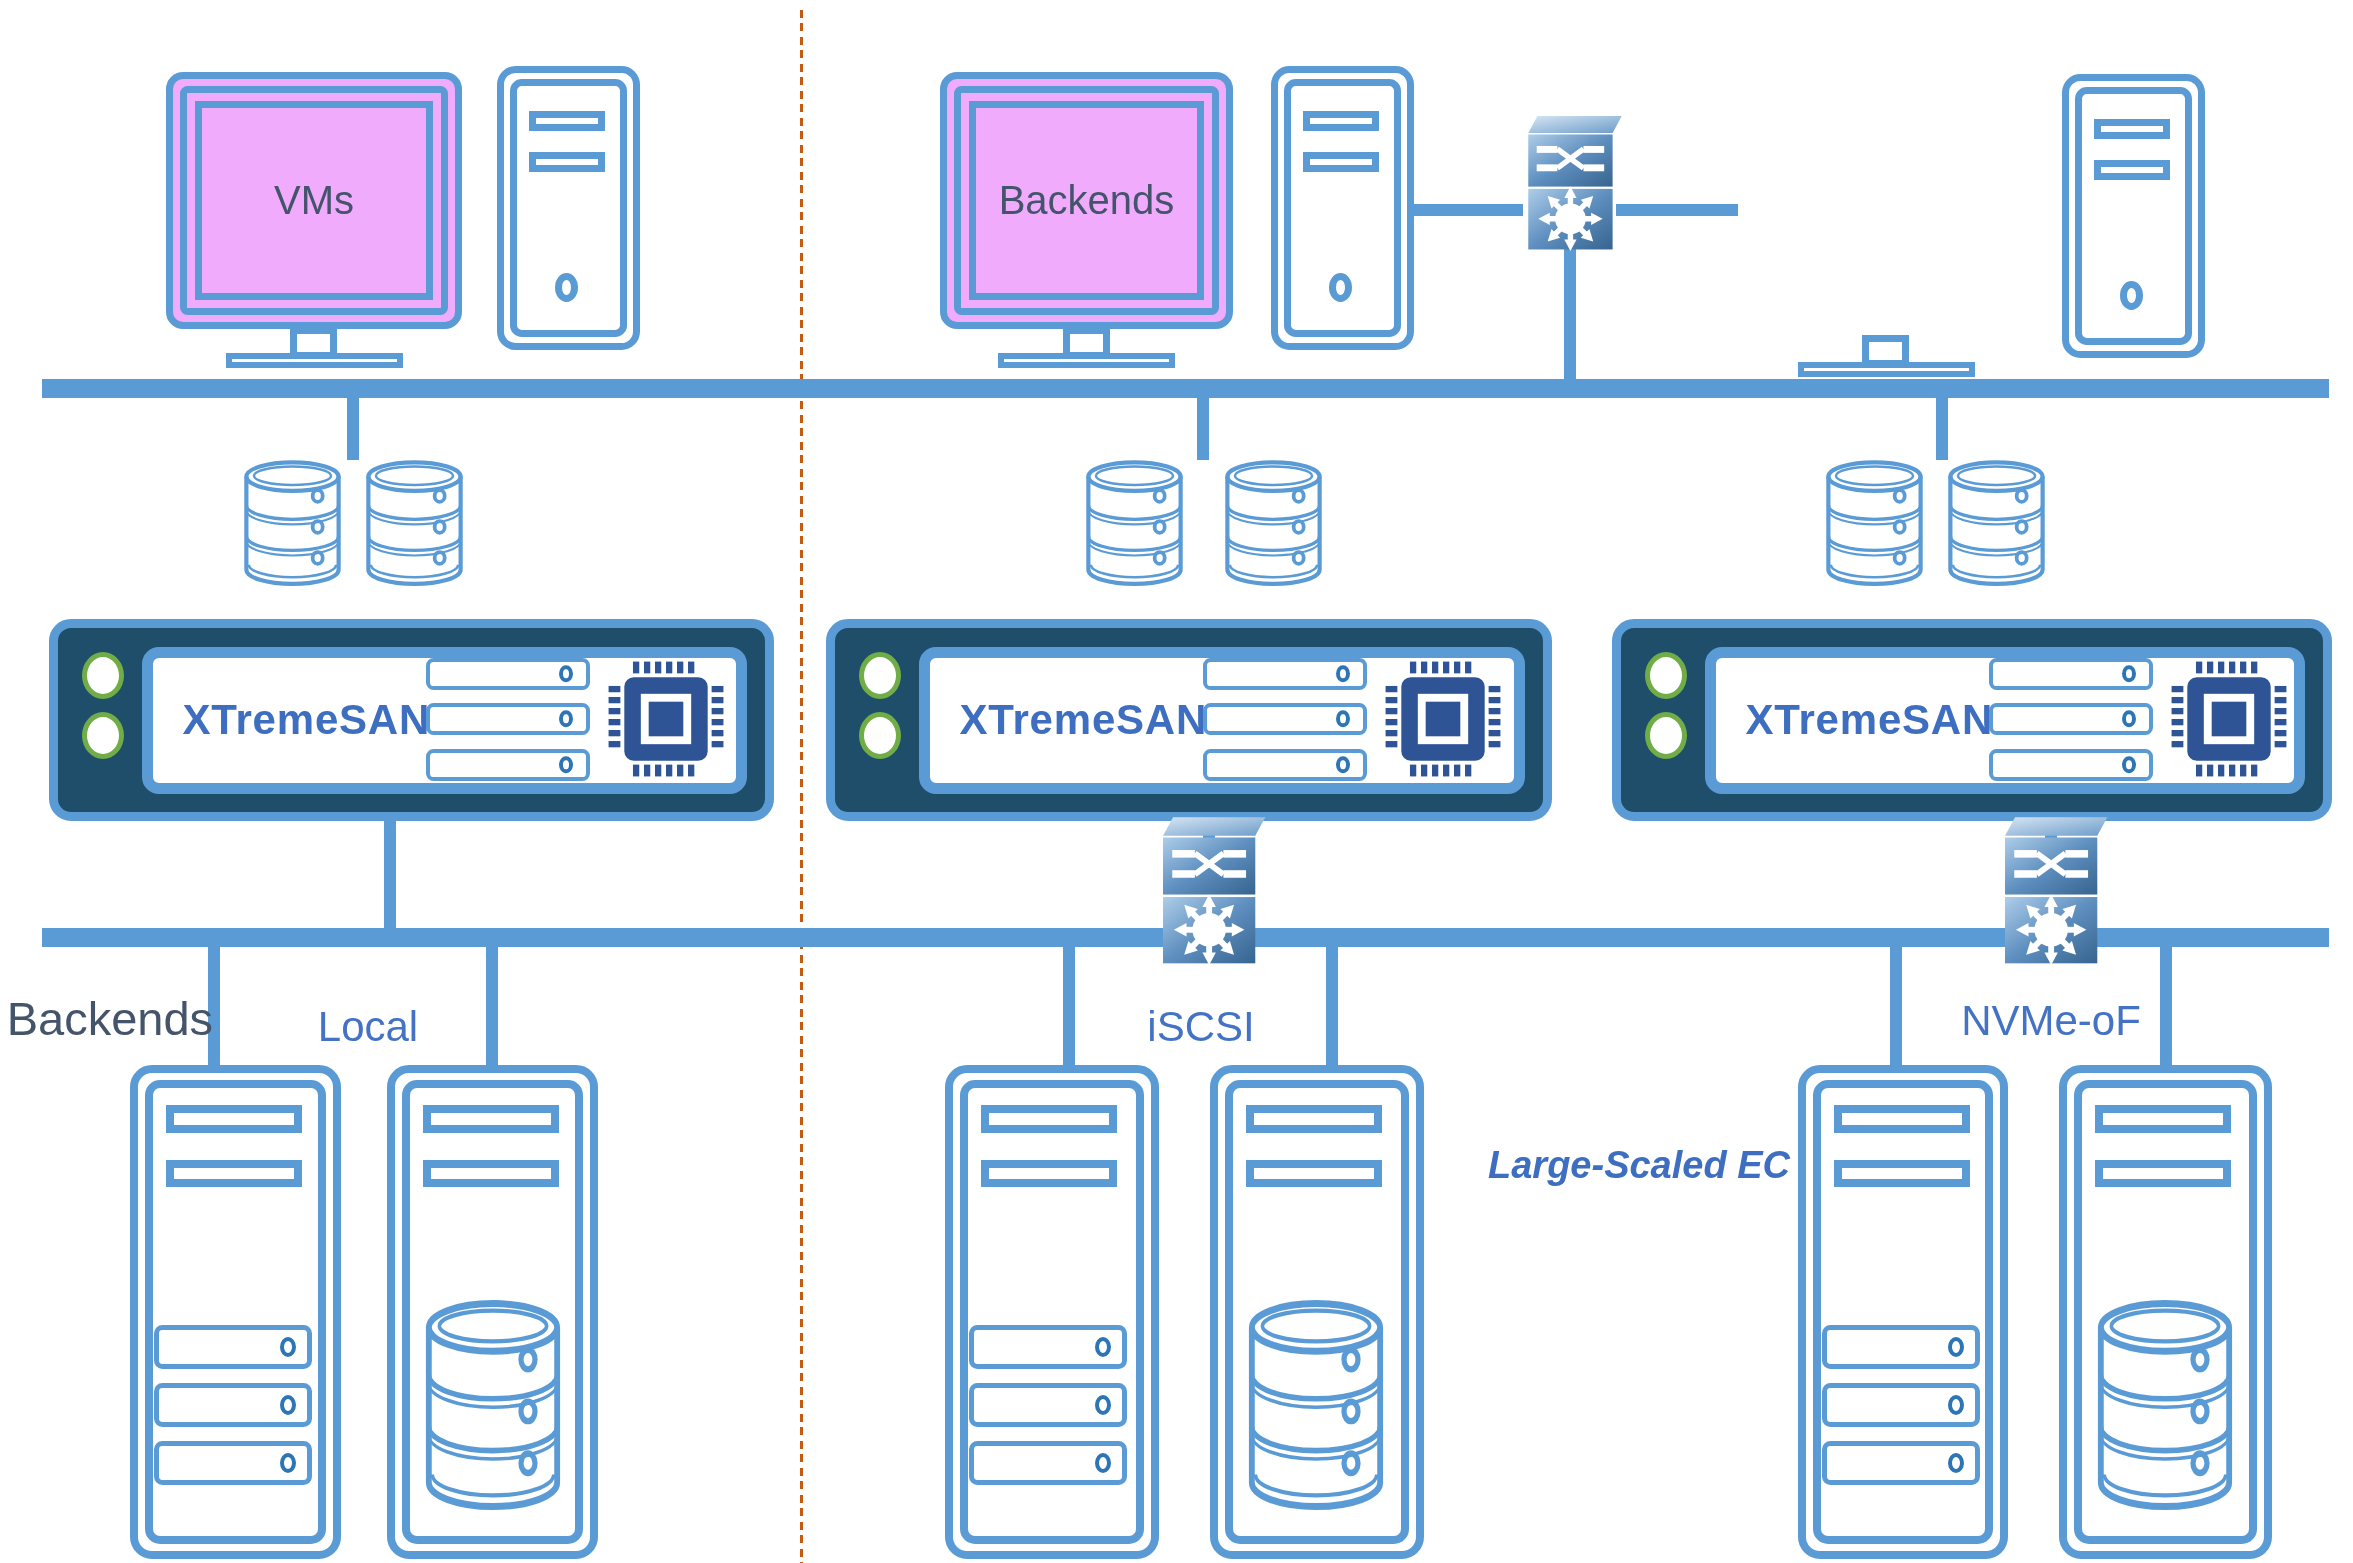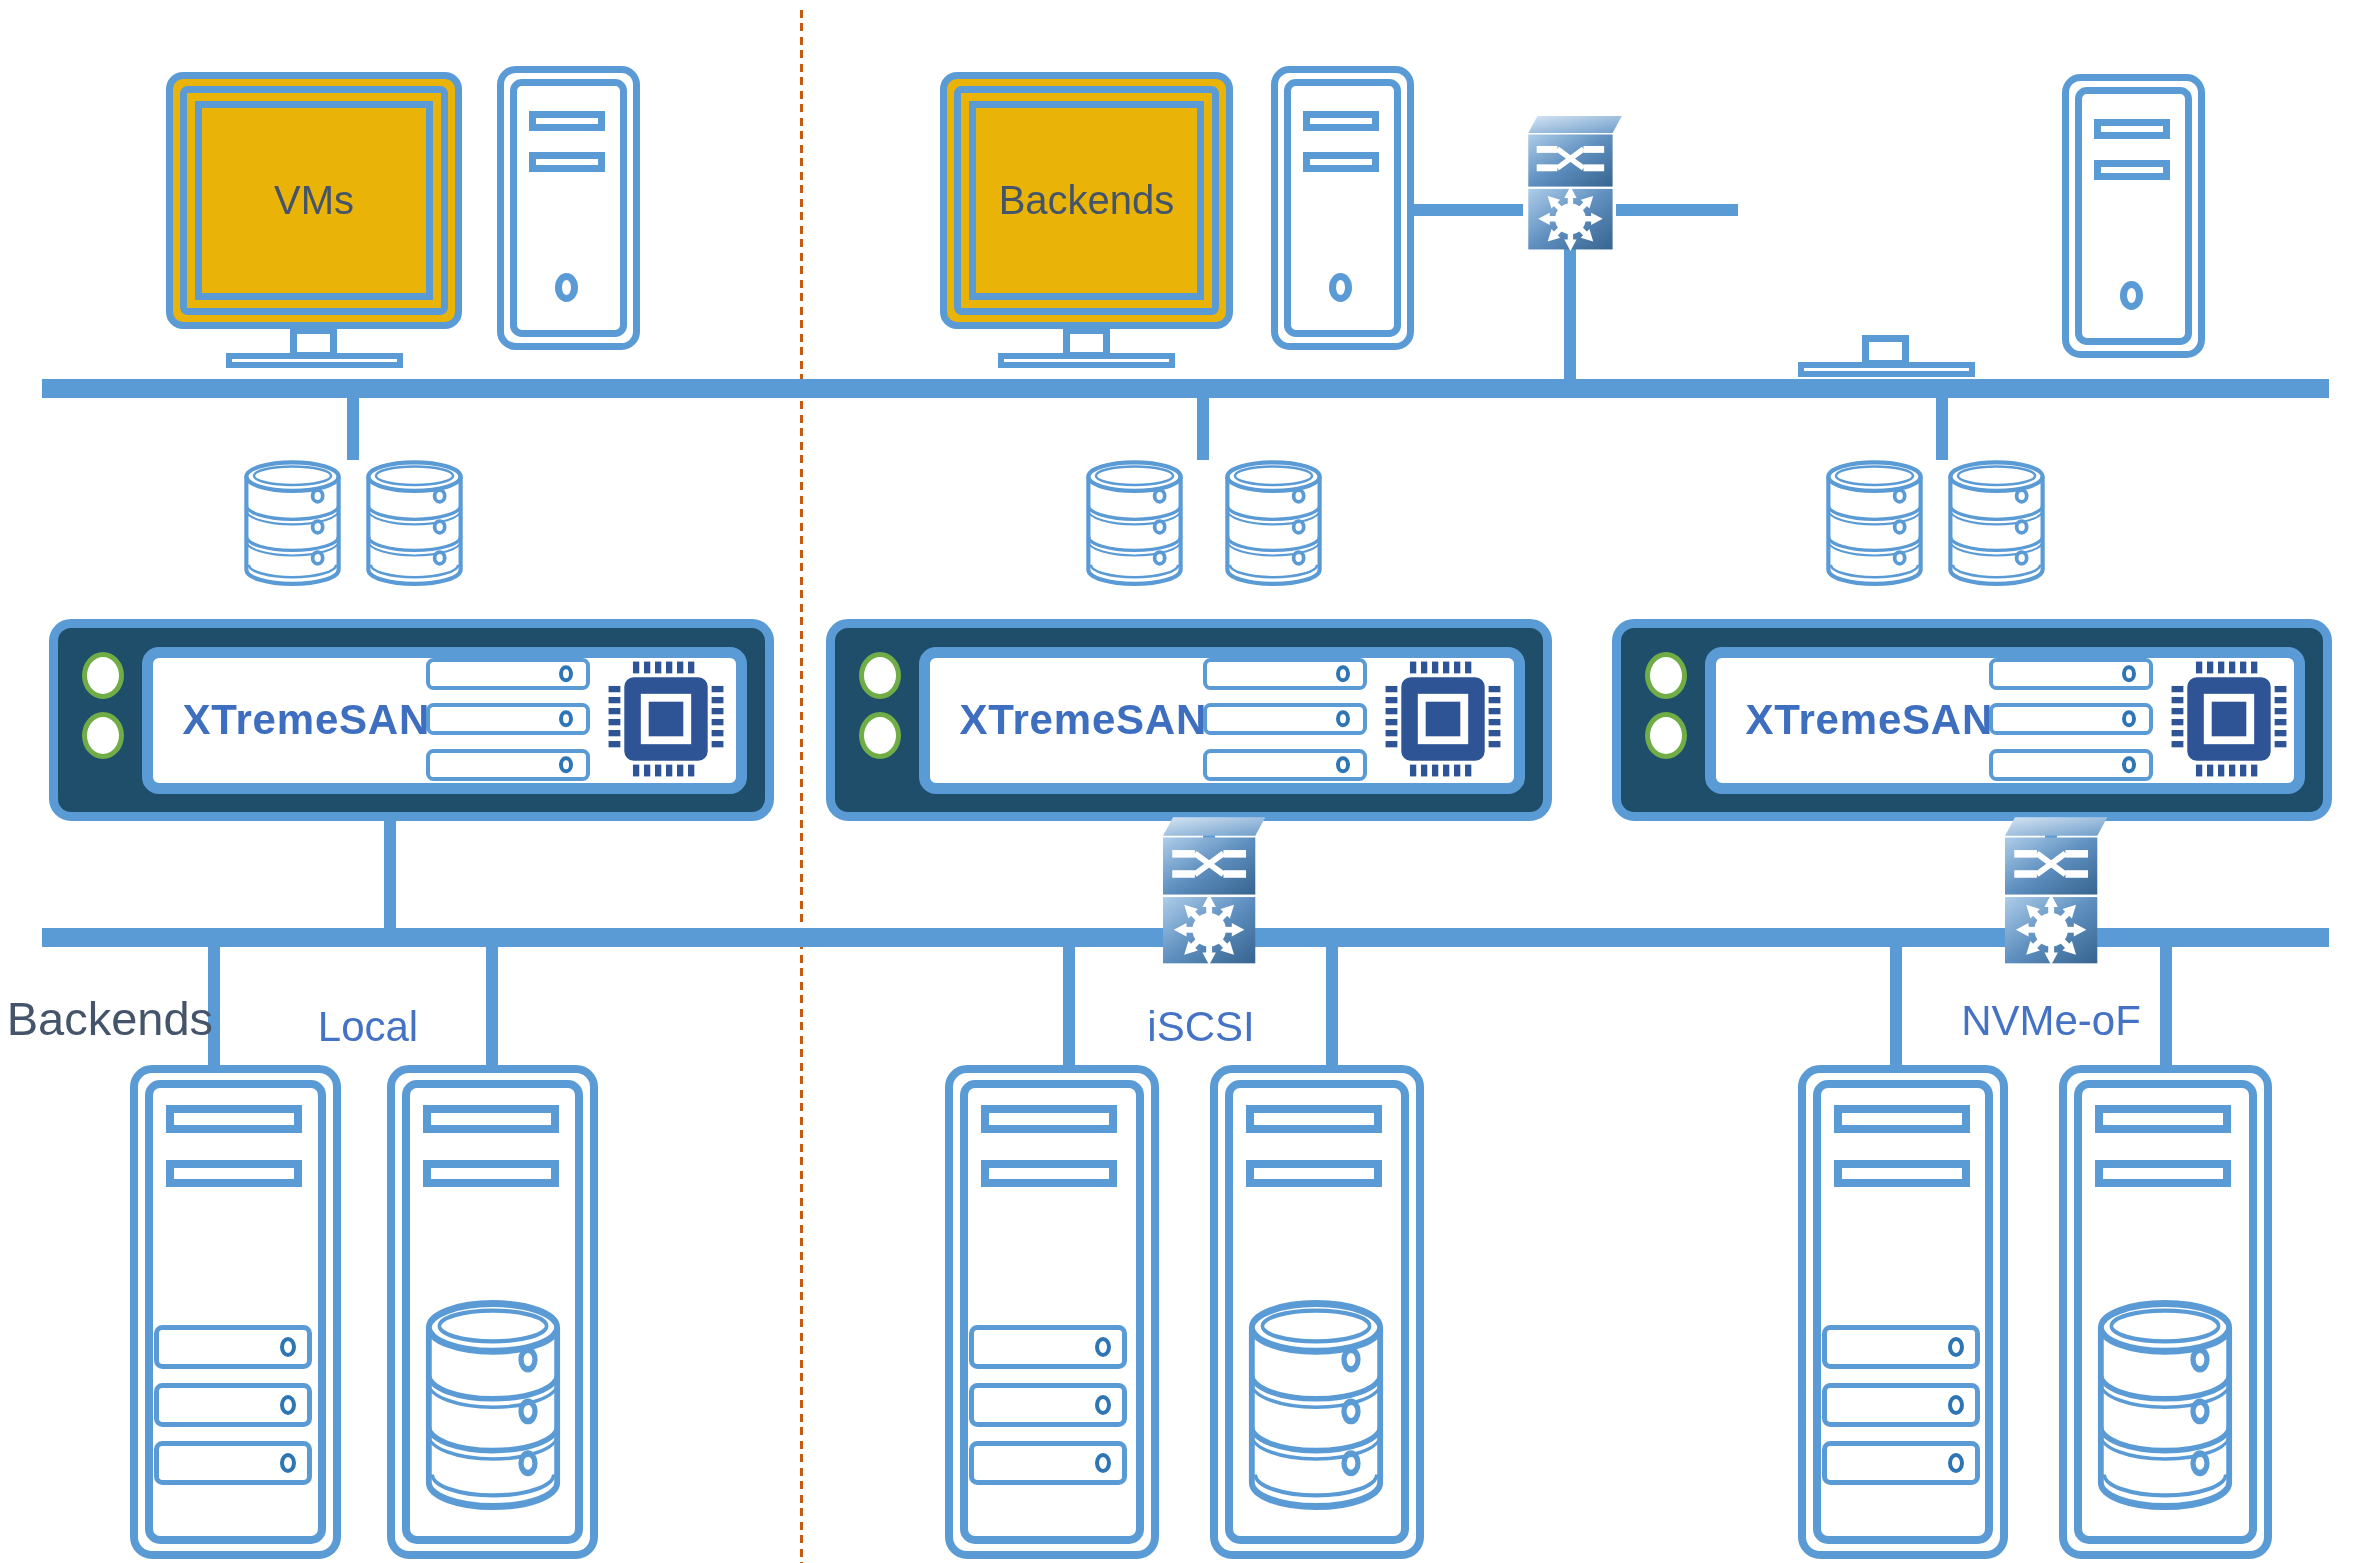--- a/index.html
+++ b/index.html
@@ -9,21 +9,21 @@
   }
   
   .bus   { position:absolute; height:18.5px; background:#5B9BD5; }
   .vline { position:absolute; width:11.8px;  background:#5B9BD5; }
   .hline { position:absolute; height:11.8px; background:#5B9BD5; }
   .divider {
     position:absolute; width:3.4px;
     background-image:repeating-linear-gradient(to bottom,#C55A11 0 7.6px,transparent 7.6px 13.5px);
   }
   
-  .monitor { position:absolute; box-sizing:border-box; border:7.6px solid #5B9BD5; border-radius:17px; padding:6.7px; background:#eab308; }
+  .monitor { position:absolute; box-sizing:border-box; border:7.6px solid #5B9BD5; border-radius:17px; padding:6.7px; background:#f0abfc; }
   .m2      { box-sizing:border-box; border:7.6px solid #5B9BD5; border-radius:7.6px; padding:8.4px; height:100%; }
   .screen  { box-sizing:border-box; border:7.6px solid #5B9BD5; height:100%; display:flex; align-items:center; justify-content:center; }
   .screen-label { font-size:40px; color:#44546A; }
   .stand-neck { position:absolute; box-sizing:border-box; border:7.6px solid #5B9BD5; background:#fff; }
   .stand-base { position:absolute; box-sizing:border-box; border:6.7px solid #5B9BD5; background:#fff; }
   
   .tower-sm { position:absolute; box-sizing:border-box; width:143px; height:284px; border:7.6px solid #5B9BD5; border-radius:18.5px; padding:5.9px; background:#fff; }
   .ts-inner { position:relative; box-sizing:border-box; border:7.6px solid #5B9BD5; border-radius:11.8px; height:100%; }
   .slot     { position:absolute; box-sizing:border-box; border:7.6px solid #5B9BD5; background:#fff; }
   .ts-dot   { position:absolute; box-sizing:border-box; border:7.6px solid #5B9BD5; border-radius:50%; background:#fff; }
@@ -289,20 +289,21 @@
     </svg>
   <svg class="switch-svg" style="left:1998px; top:814px;" width="113" height="151" viewBox="0 0 130 180">
       <use href="#sym-switch"></use>
     </svg>
 
   <div class="lbl lbl-dark" style="left:6.7px; top:991px;">Backends</div>
   <div class="lbl lbl-blue" style="left:368px;  top:1003px;">Local</div>
   <div class="lbl lbl-blue" style="left:1201px; top:1003px;">iSCSI</div>
   <div class="lbl lbl-blue" style="left:2051px; top:997px;">NVMe-oF</div>
   <div class="note" style="left:1488px; top:1138px;">
+    <div>Large-Scaled EC</div>
   </div>
 
   <div class="tower-lg" style="left:130px; top:1065px;">
     <div class="tl-inner">
       <div class="slot" style="left:13.5px; top:17px; width:136px; height:28px; border-width:8.4px;"></div>
       <div class="slot" style="left:13.5px; top:72px; width:136px; height:27px; border-width:8.4px;"></div>
       <div class="tl-bay" style="top:237px;">
           <span class="bay-dot"></span>
         </div>
       <div class="tl-bay" style="top:295px;">

